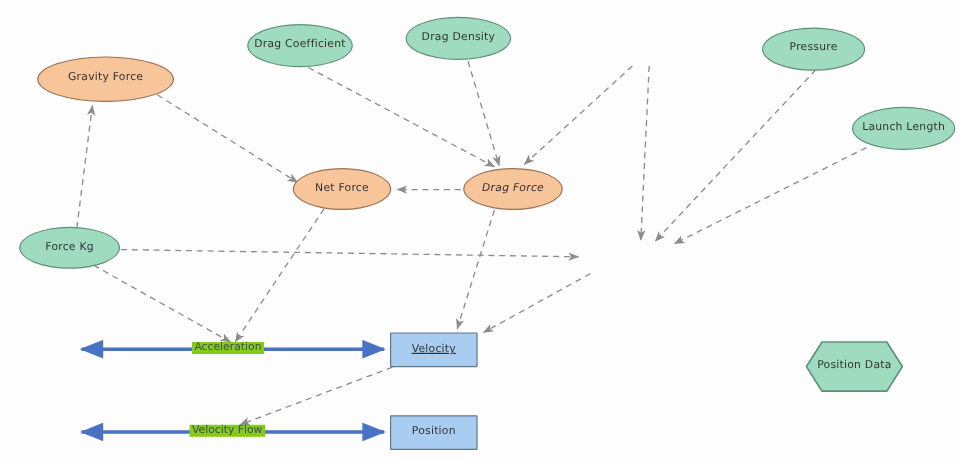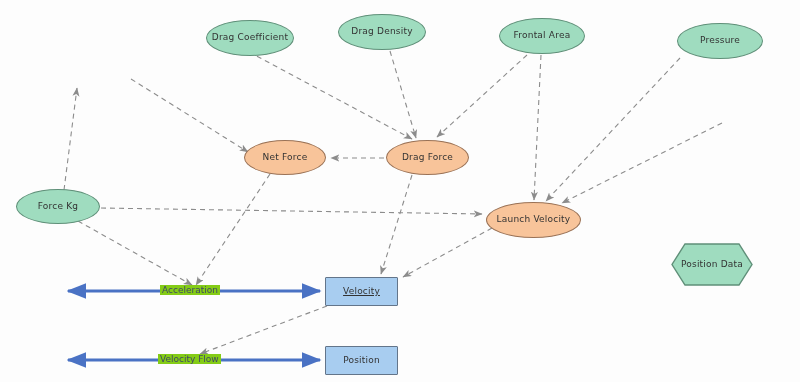--- a/index.html
+++ b/index.html
@@ -49,20 +49,21 @@
   }
   .node.rect {
     background: #a8cdf0;
     border: 1.4px solid #63758a;
     border-radius: 1px;
   }
   .node.hexagon {
     background: #9fdcbf;
     border: none;
     background-clip: padding-box;
+    margin-top: 41px;
   }
   .hex-shape {
     position: absolute;
     left: 0;
     top: 0;
     width: 100%;
     height: 100%;
   }
   .hex-label {
     position: relative;
@@ -113,53 +114,53 @@
       <path d="M 492 228 L 403 277" marker-end="url(#ah)"></path>
       <path d="M 327 306 L 200 354" marker-end="url(#ah)"></path>
     </g>
 
     <g stroke="#4a72c4" stroke-width="3" fill="none">
       <line x1="68" y1="291" x2="320" y2="291" marker-start="url(#bh-start)" marker-end="url(#bh-end)"></line>
       <line x1="68" y1="360" x2="320" y2="360" marker-start="url(#bh-start)" marker-end="url(#bh-end)"></line>
     </g>
   </svg>
 
+  <div class="node ellipse orange" style="left:31px;top:47px;width:114px;height:38px;">
+    <span>Gravity Force</span>
+  </div>
 
   <div class="node ellipse green" style="left:173px;top:20px;width:88px;height:36px;margin-left:33px;">
     <span>Drag Coefficient</span>
   </div>
 
   <div class="node ellipse green" style="left:338px;top:14px;width:88px;height:36px;">
     <span>Drag Density</span>
   </div>
 
-  <div class="node ellipse green" style="left:499px;top:18px;width:86px;height:36px;">
-    <span>Frontal Area</span>
-  </div>
 
-  <div class="node ellipse green" style="left:677px;top:23px;width:86px;height:36px;">
+  <div class="node ellipse green" style="left:635px;top:23px;width:86px;height:36px;">
     <span>Pressure</span>
   </div>
 
+  <div class="node ellipse green" style="left:710px;top:89px;width:86px;height:36px;">
+    <span>Launch Length</span>
+  </div>
 
   <div class="node ellipse orange" style="left:244px;top:140px;width:82px;height:35px;">
     <span>Net Force</span>
   </div>
 
-  <div class="node ellipse orange" style="left:386px;top:140px;width:83px;height:35px;">
+  <div class="node ellipse orange" style="left:386px;top:140px;width:83px;height:35px;font-style:italic;">
     <span>Drag Force</span>
   </div>
 
   <div class="node ellipse green" style="left:16px;top:189px;width:84px;height:35px;">
     <span>Force Kg</span>
   </div>
 
-  <div class="node ellipse orange" style="left:486px;top:202px;width:95px;height:36px;">
-    <span>Launch Velocity</span>
-  </div>
 
   <div class="node hexagon" style="left:671px;top:243px;width:82px;height:43px;background:transparent;">
     <svg class="hex-shape" viewBox="0 0 82 43" preserveAspectRatio="none">
       <polygon points="14,1 68,1 81,21.5 68,42 14,42 1,21.5" fill="#9fdcbf" stroke="#5f8f78" stroke-width="1.4"></polygon>
     </svg>
     <span class="hex-label">Position Data</span>
   </div>
 
   <div class="node rect" style="left:325px;top:277px;width:73px;height:29px;text-decoration:underline;">
     <span>Velocity</span>

